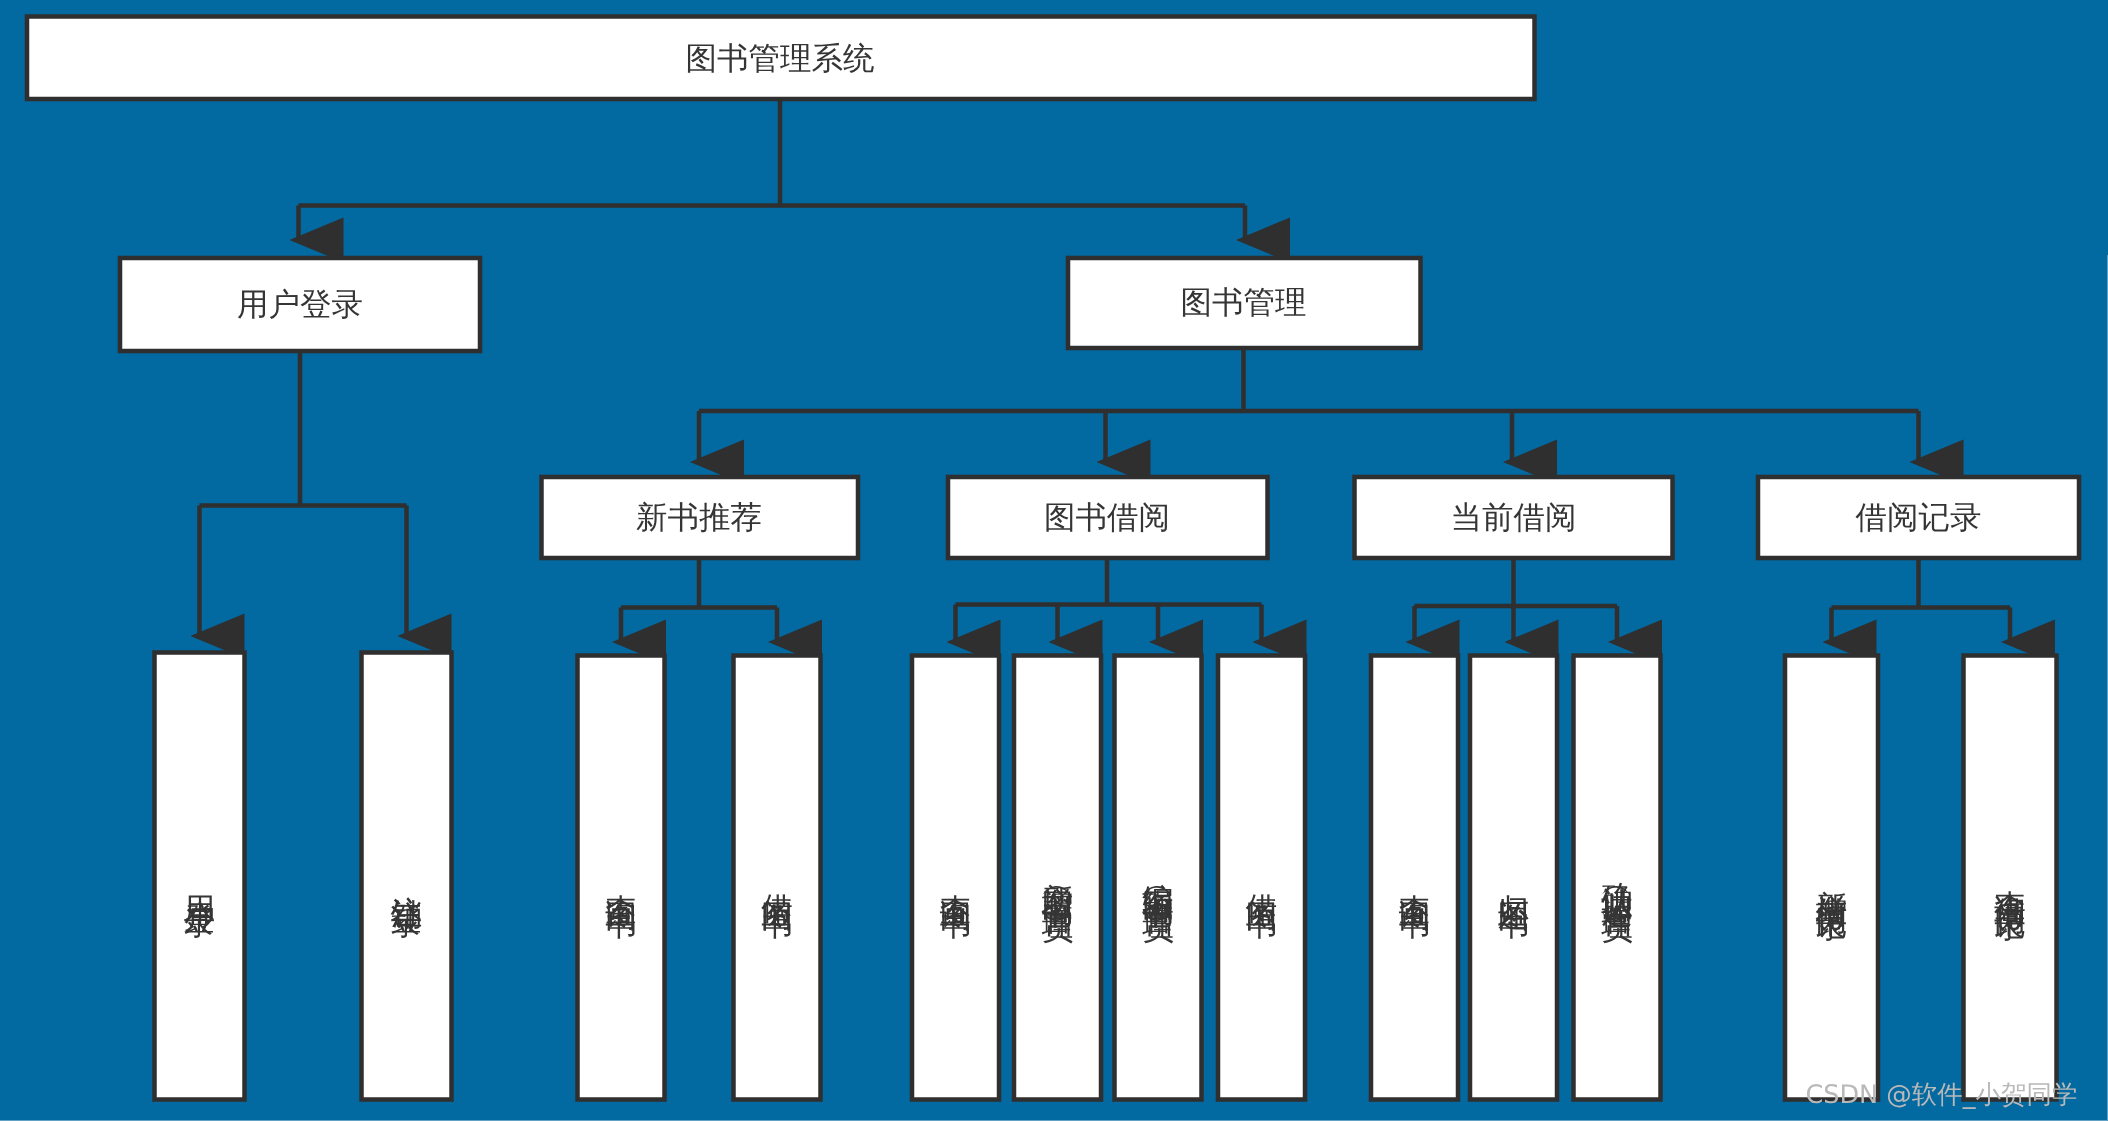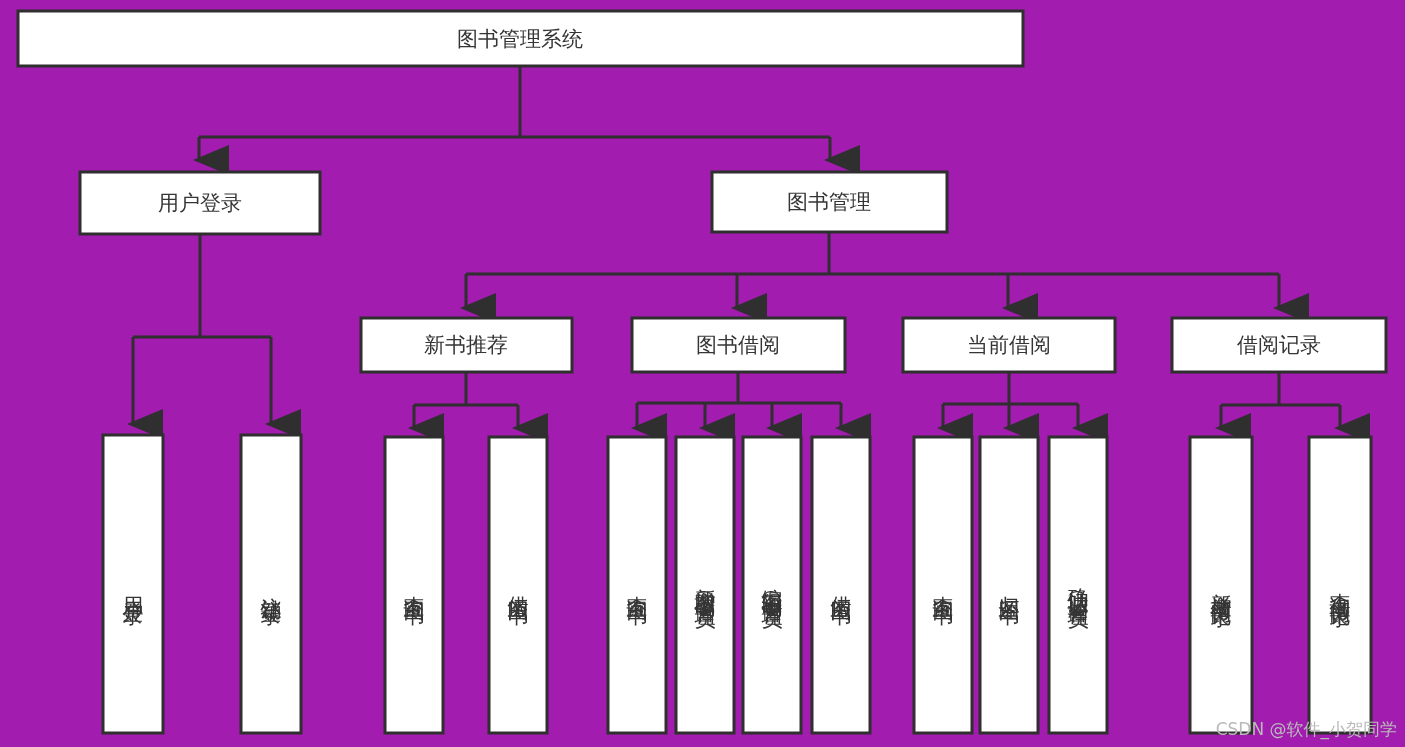--- a/index.html
+++ b/index.html
@@ -11,21 +11,21 @@
   body {
     width: 1405px;
     height: 747px;
     font-family: "DejaVu Sans", "Liberation Sans", sans-serif;
     overflow: hidden;
   }
   #diagram-root {
     position: relative;
     width: 1405px;
     height: 747px;
-    background: #a21caf;
+    background: #0369a1;
   }
   svg#tree-svg {
     position: absolute;
     top: 0;
     left: 0;
     width: 1405px;
     height: 747px;
     display: block;
   }
   .node-box {
@@ -53,21 +53,21 @@
   .node-label-vertical {
     fill: #353535;
     font-family: "DejaVu Sans", "Liberation Sans", sans-serif;
     font-size: 21px;
     text-anchor: middle;
     writing-mode: vertical-rl;
     letter-spacing: 3px;
   }
   .watermark-text {
     position: absolute;
-    right: 8px;
+    right: 20px;
     bottom: 6px;
     color: #b9b9b9;
     font-size: 17px;
     font-family: "DejaVu Sans", "Liberation Sans", sans-serif;
     white-space: nowrap;
     user-select: none;
   }
 </style>
 </head>
 <body>

